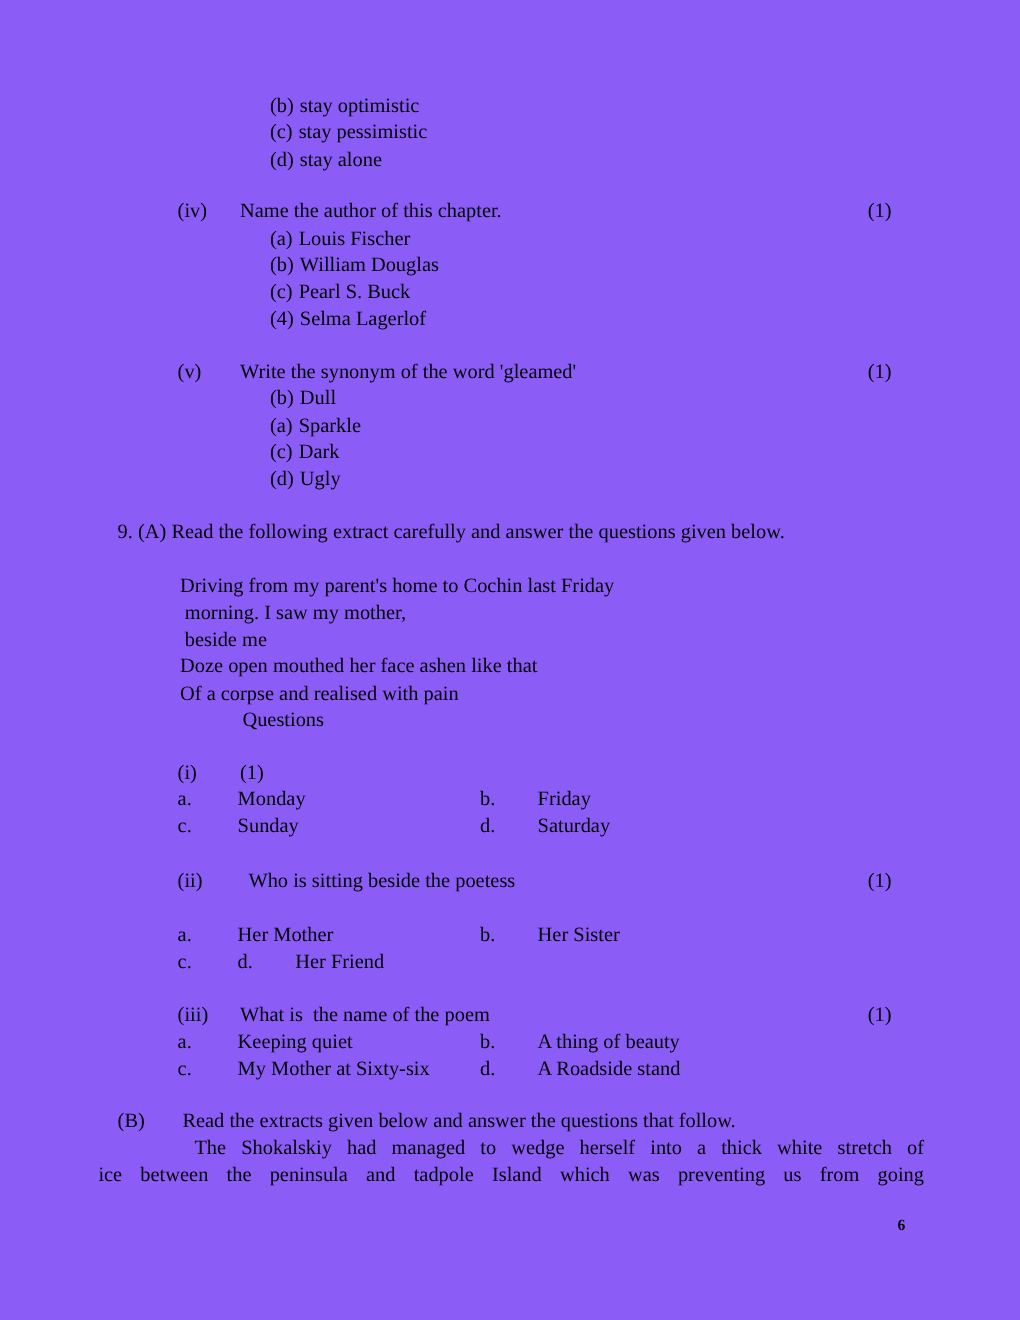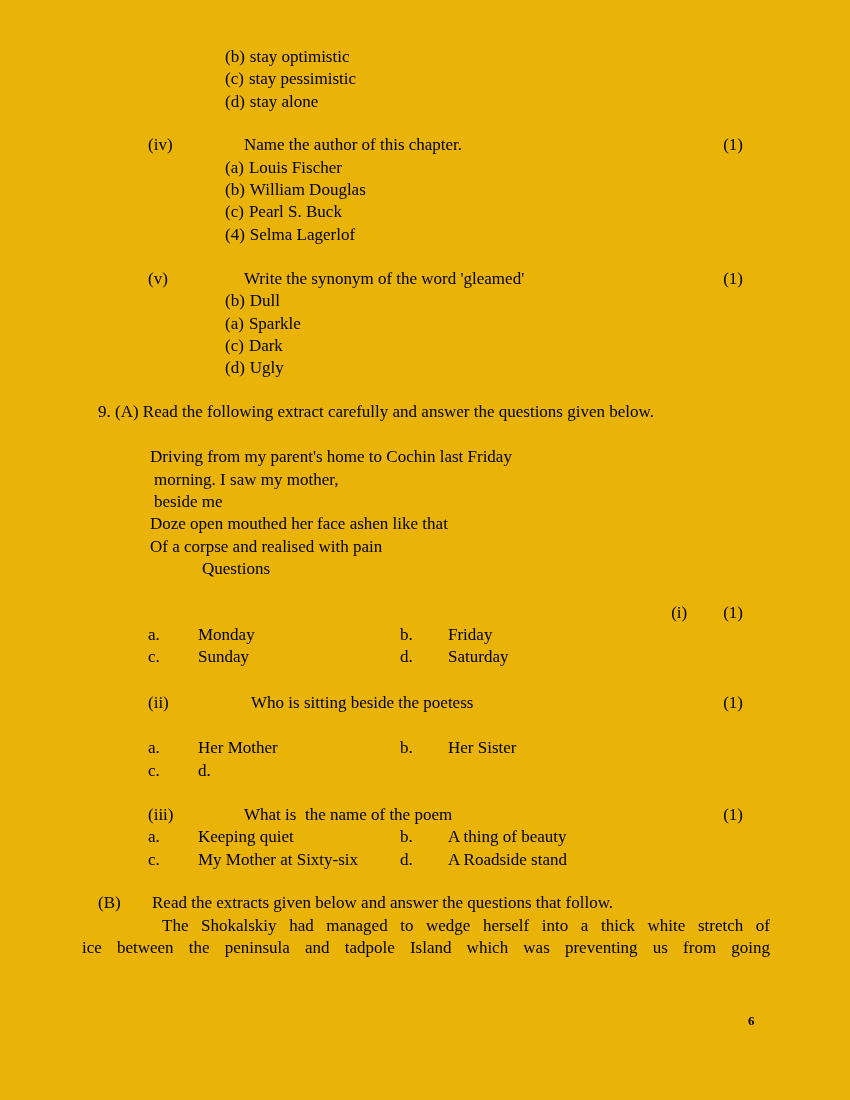--- a/index.html
+++ b/index.html
@@ -1,33 +1,33 @@
 <!DOCTYPE html>
 <html><head>
 <meta charset="utf-8">
 <style>
   html, body { margin: 0; padding: 0; background: #ffffff; }
   .page {
     position: relative;
     width: 850px;
     height: 1100px;
-    background: #eab308;
+    background: #8b5cf6;
     color: #000000;
     font-family: "Liberation Serif", "DejaVu Serif", serif;
     font-size: 17px;
     line-height: 22.4px;
     box-sizing: border-box;
-    padding-top: 46px;
+    padding-top: 77px;
     overflow: hidden;
   }
   .opt-line { margin-left: 225px; }
   .opt-label { margin-right: 5px; }
-  .q-row { display: flex; margin-left: 148px; margin-right: 107px; justify-content: flex-end; }
+  .q-row { display: flex; margin-left: 148px; margin-right: 107px; }
   .q-num { flex: none; width: 52px; }
-  .q-text { flex: 1; white-space: pre-wrap; margin-left: 44px; }
+  .q-text { flex: 1; white-space: pre-wrap; }
   .q-text.pad7 { padding-left: 7px; }
   .q-marks { flex: none; }
   .opt2-row { display: flex; margin-left: 148px; margin-right: 80px; }
   .o2-l1 { flex: none; width: 50px; }
   .o2-t1 { flex: none; width: 202px; }
   .o2-l2 { flex: none; width: 48px; }
   .o2-t2 { flex: 1; }
   .b-iv { margin-top: 21px; }
   .b-v { margin-top: 21.5px; }
   .h9 { margin-top: 21.5px; margin-left: 98px; }
@@ -148,20 +148,21 @@
     <div class="opts">
       <div class="opt2-row">
         <span class="o2-l1">a.</span>
         <span class="o2-t1">Her Mother</span>
         <span class="o2-l2">b.</span>
         <span class="o2-t2">Her Sister</span>
       </div>
       <div class="opt2-row">
         <span class="o2-l1">c.</span>
         <span class="o2-l2">d.</span>
+        <span class="o2-t2">Her Friend</span>
       </div>
     </div>
   </div>
 
   <div class="b-iii">
     <div class="q-row">
       <span class="q-num">(iii)</span>
       <span class="q-text">What is  the name of the poem</span>
       <span class="q-marks">(1)</span>
     </div>

